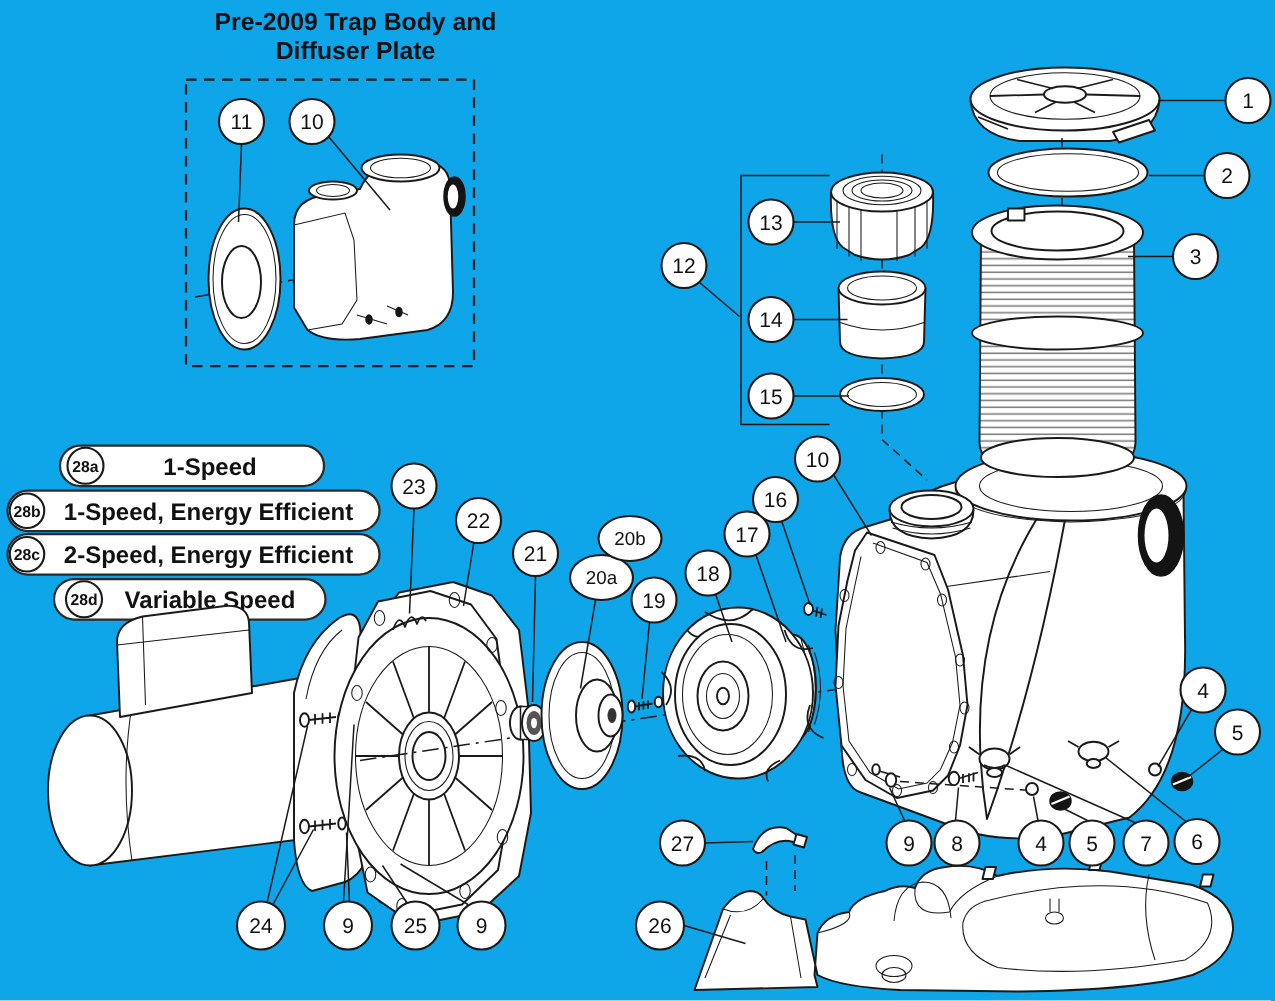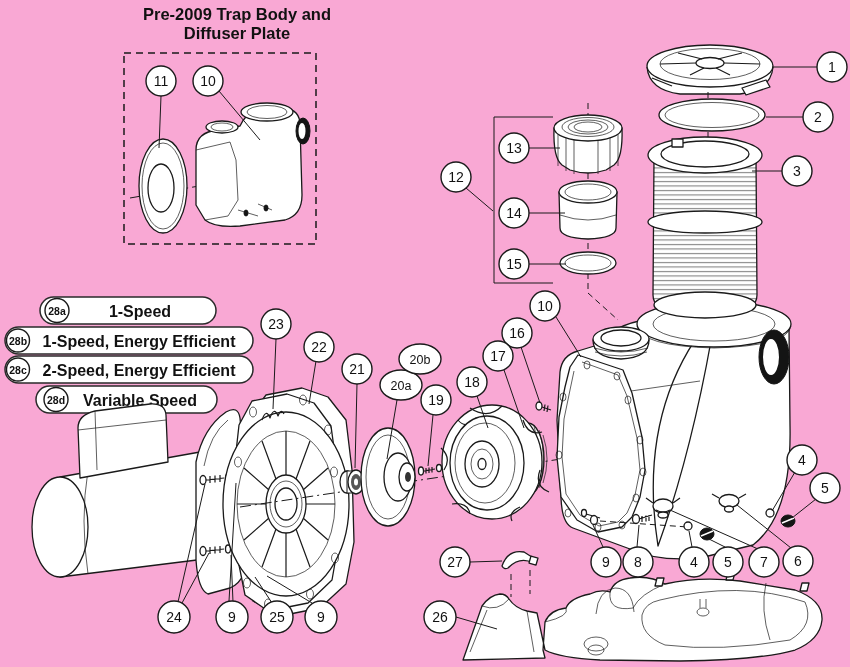--- a/index.html
+++ b/index.html
@@ -1,16 +1,16 @@
 <!DOCTYPE html>
 <html><head>
 <meta charset="utf-8">
 <style>
   html,body{margin:0;padding:0;background:#fff;}
-  .stage{width:850px;height:667px;background:#f9a8d4;position:relative;
+  .stage{width:850px;height:667px;background:#0ea5e9;position:relative;
          font-family:"Liberation Sans","DejaVu Sans",sans-serif;}
   svg{display:block}
   .p   {fill:#ffffff;stroke:#1a1a1a;stroke-width:1.3;stroke-linejoin:round;}
   .thin{fill:none;stroke:#1a1a1a;stroke-width:0.7;}
   .ln  {fill:none;stroke:#1a1a1a;stroke-width:1.2;stroke-linejoin:round;}
   .ld  {stroke:#1a1a1a;stroke-width:1;fill:none;}
   .dash{stroke:#1a1a1a;stroke-width:1;fill:none;stroke-dasharray:6 4;}
   .dashdot{stroke:#1a1a1a;stroke-width:1;fill:none;stroke-dasharray:11 4 2 4;}
   .co  {fill:#ffffff;stroke:#1a1a1a;stroke-width:1.4;}
   .dark{fill:#141414;stroke:#141414;}

